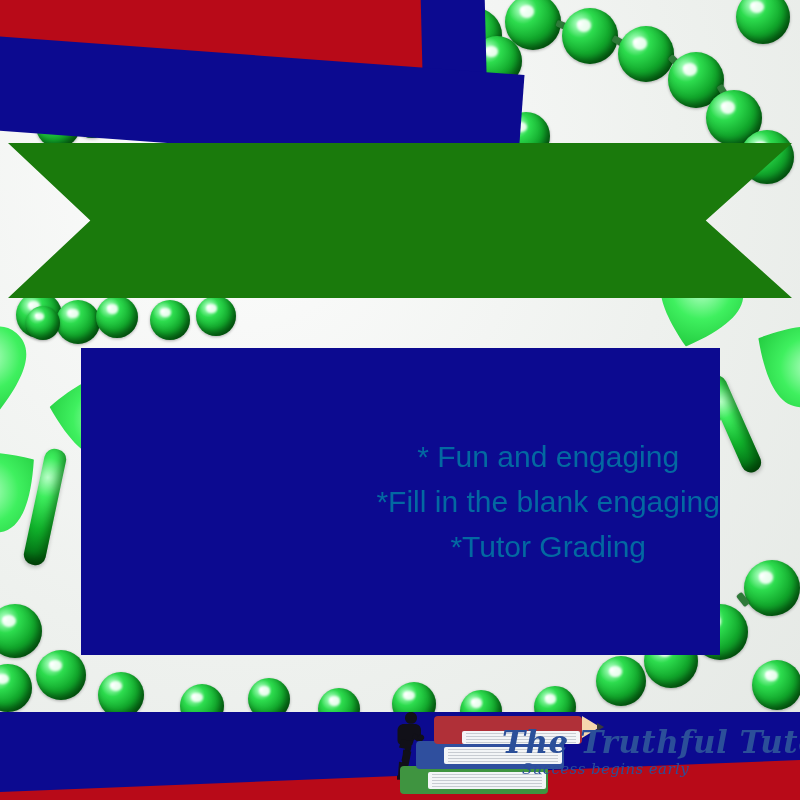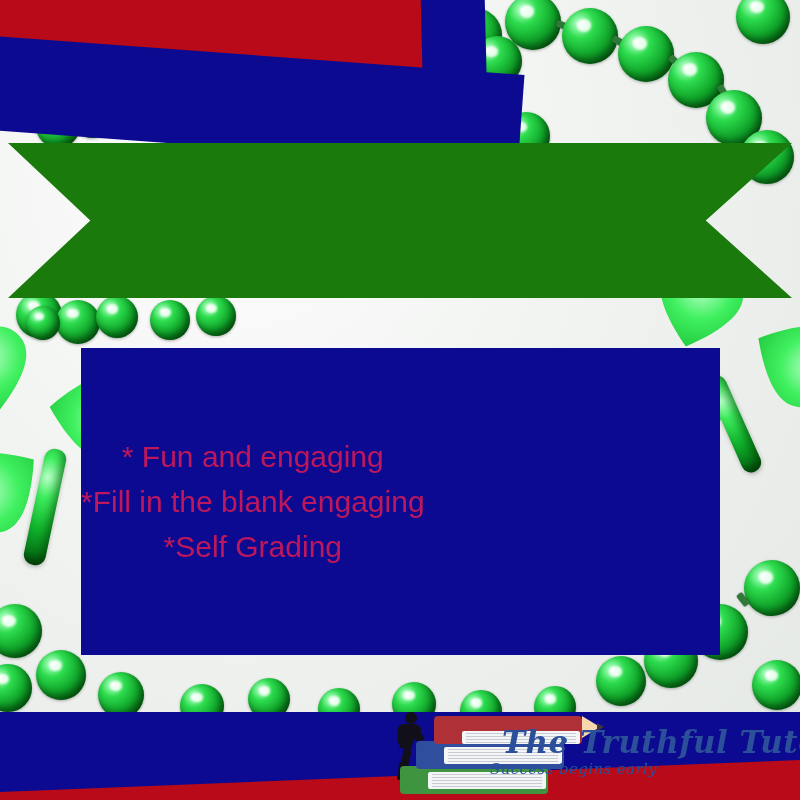--- a/index.html
+++ b/index.html
@@ -69,22 +69,22 @@
     padding-left:6px;
   }
 
   
   .card{
     position:absolute;left:81px;top:348px;width:639px;height:307px;
     background:var(--blue);
   }
   .card-list{
     position:absolute;left:81px;top:348px;width:639px;height:307px;
-    display:flex;flex-direction:column;align-items:flex-start;justify-content:center;
-    gap:2px;color:#be185d;
+    display:flex;flex-direction:column;align-items:flex-end;justify-content:center;
+    gap:2px;color:#0369a1;
   }
   .card-list li{
     list-style:none;
     font-size:30px;line-height:45px;font-weight:400;
     white-space:nowrap;text-align:center;
   }
   .card-list ul{margin:0;padding:0;}
 
   
   .bot-blue{
@@ -118,21 +118,21 @@
     border-left:7px solid #3a3a3a;
   }
   .kid{position:absolute;left:0px;top:2px;width:46px;height:72px;}
   .logo-name{
     position:absolute;left:112px;top:18px;
     color:#2b4f99;
     font-family:"DejaVu Serif",serif;font-style:italic;font-weight:700;
     font-size:31px;white-space:nowrap;letter-spacing:.5px;
   }
   .logo-tag{
-    position:absolute;left:100px;top:54px;
+    position:absolute;left:132px;top:54px;
     color:#2b4f99;
     font-family:"DejaVu Serif",serif;font-style:italic;font-weight:400;
     font-size:15px;white-space:nowrap;letter-spacing:.4px;
   }
 </style>
 </head>
 <body>
 
 <div id="canvas">
 
@@ -206,21 +206,21 @@
   <div class="tl-blue-2"></div>
   <div class="tl-blue"></div>
 
   <div class="ribbon"></div>
 
   <div class="card"></div>
   <div class="card-list">
     <ul>
       <li>* Fun and engaging</li>
       <li>*Fill in the blank engaging</li>
-      <li>*Self Grading</li>
+      <li>*Tutor Grading</li>
     </ul>
   </div>
 
   <div class="bot-blue"></div>
   <div class="bot-red"></div>
   <div class="bot-red-b"></div>
 
   <div class="logo">
 
     <svg class="kid" viewBox="0 0 46 72">

